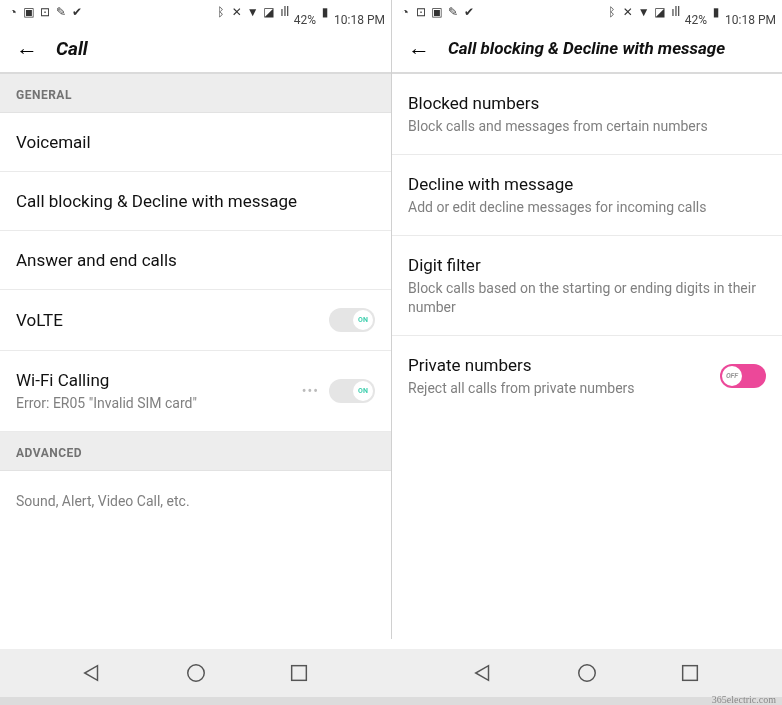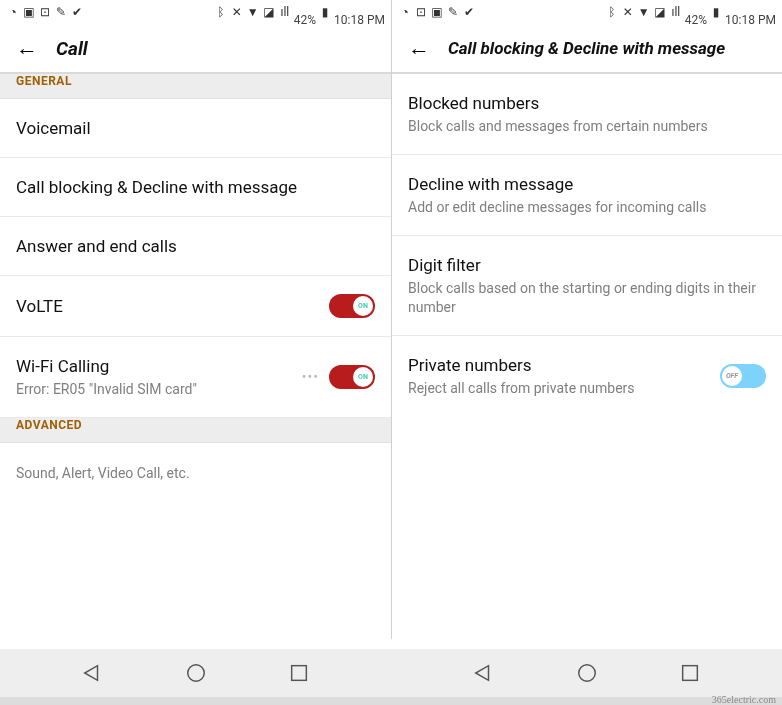--- a/index.html
+++ b/index.html
@@ -66,25 +66,25 @@
   .appbar-title {
     font-size: 19px;
     font-weight: 700;
     color: #111;
     font-style: italic;
   }
 
   
   .section-header {
     background: #ededed;
-    color: #a16207;
+    color: #737373;
     font-size: 12px;
     font-weight: 700;
     letter-spacing: 0.5px;
-    padding: 0 16px 10px;
+    padding: 14px 16px 10px;
     border-bottom: 1px solid #e2e2e2;
   }
 
   
   .row {
     padding: 18px 16px;
     border-bottom: 1px solid #eaeaea;
     display: flex;
     align-items: center;
     background: #fff;
@@ -100,22 +100,22 @@
     color: #808080;
     margin-top: 3px;
     line-height: 1.35;
   }
 
   
   .toggle {
     width: 46px; height: 24px; border-radius: 12px;
     position: relative; flex-shrink: 0;
   }
-  .toggle.on { background: #b91c1c; }
-  .toggle.off { background: #7dd3fc; font-style: italic; }
+  .toggle.on { background: #e5e5e5; }
+  .toggle.off { background: #ec4899; font-style: italic; }
   .toggle .knob {
     position: absolute; top: 2px; width: 20px; height: 20px;
     border-radius: 50%; background: #fff;
     display: flex; align-items: center; justify-content: center;
     font-size: 7px; font-weight: 700;
   }
   .toggle.on .knob { right: 2px; color: #3fcfae; }
   .toggle.off .knob { left: 2px; color: #999; }
 
   .dots3 {

